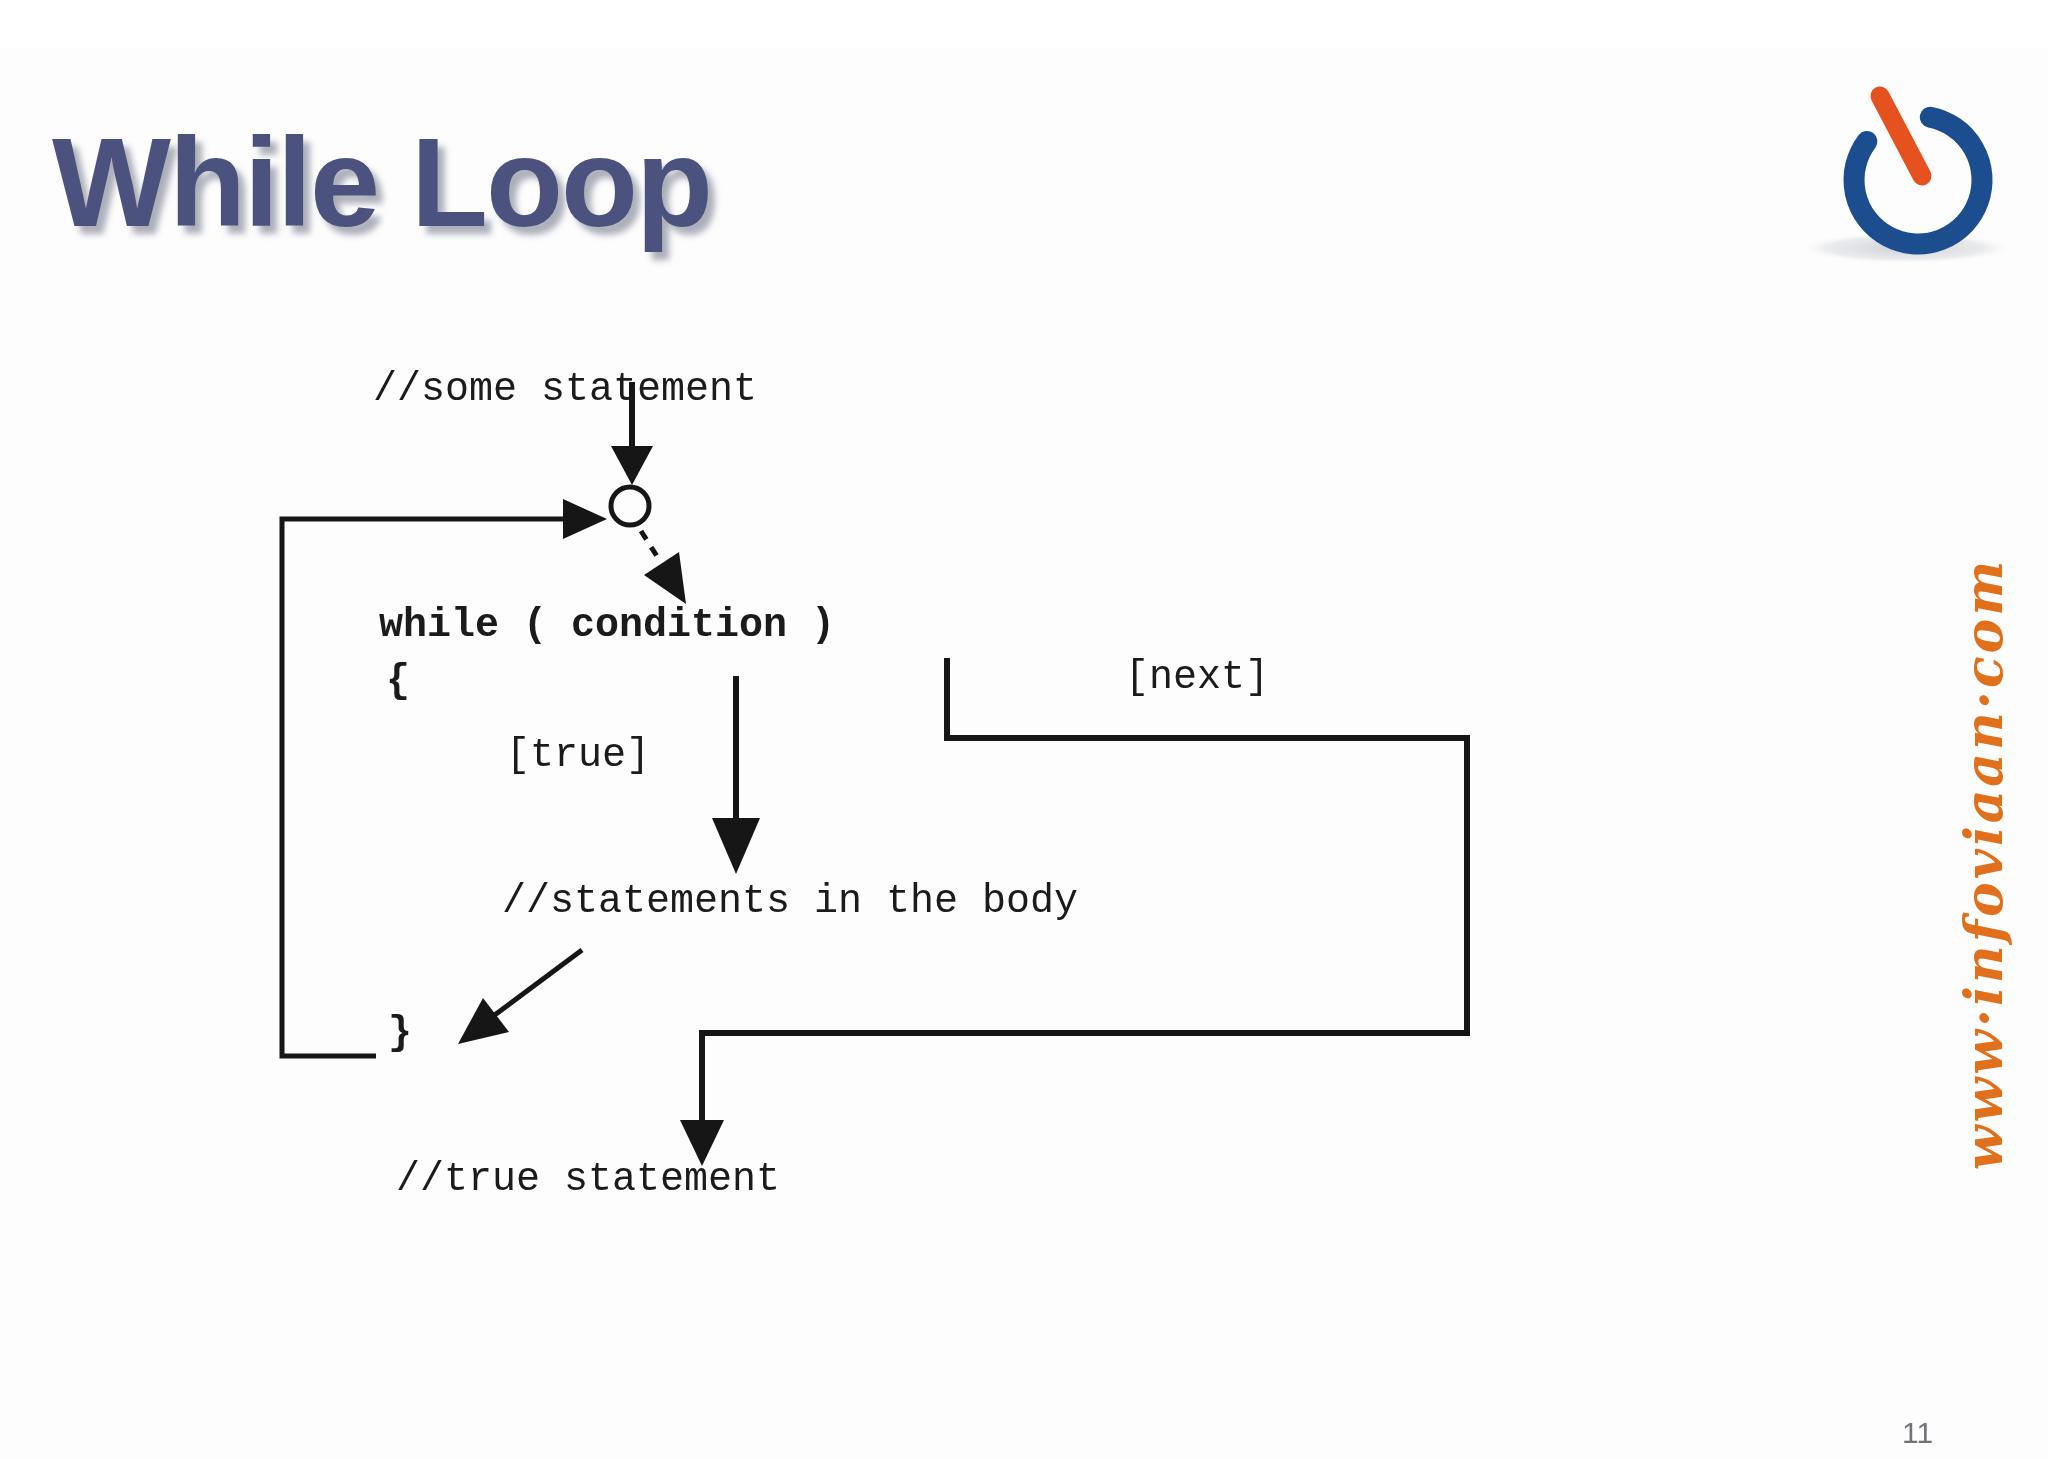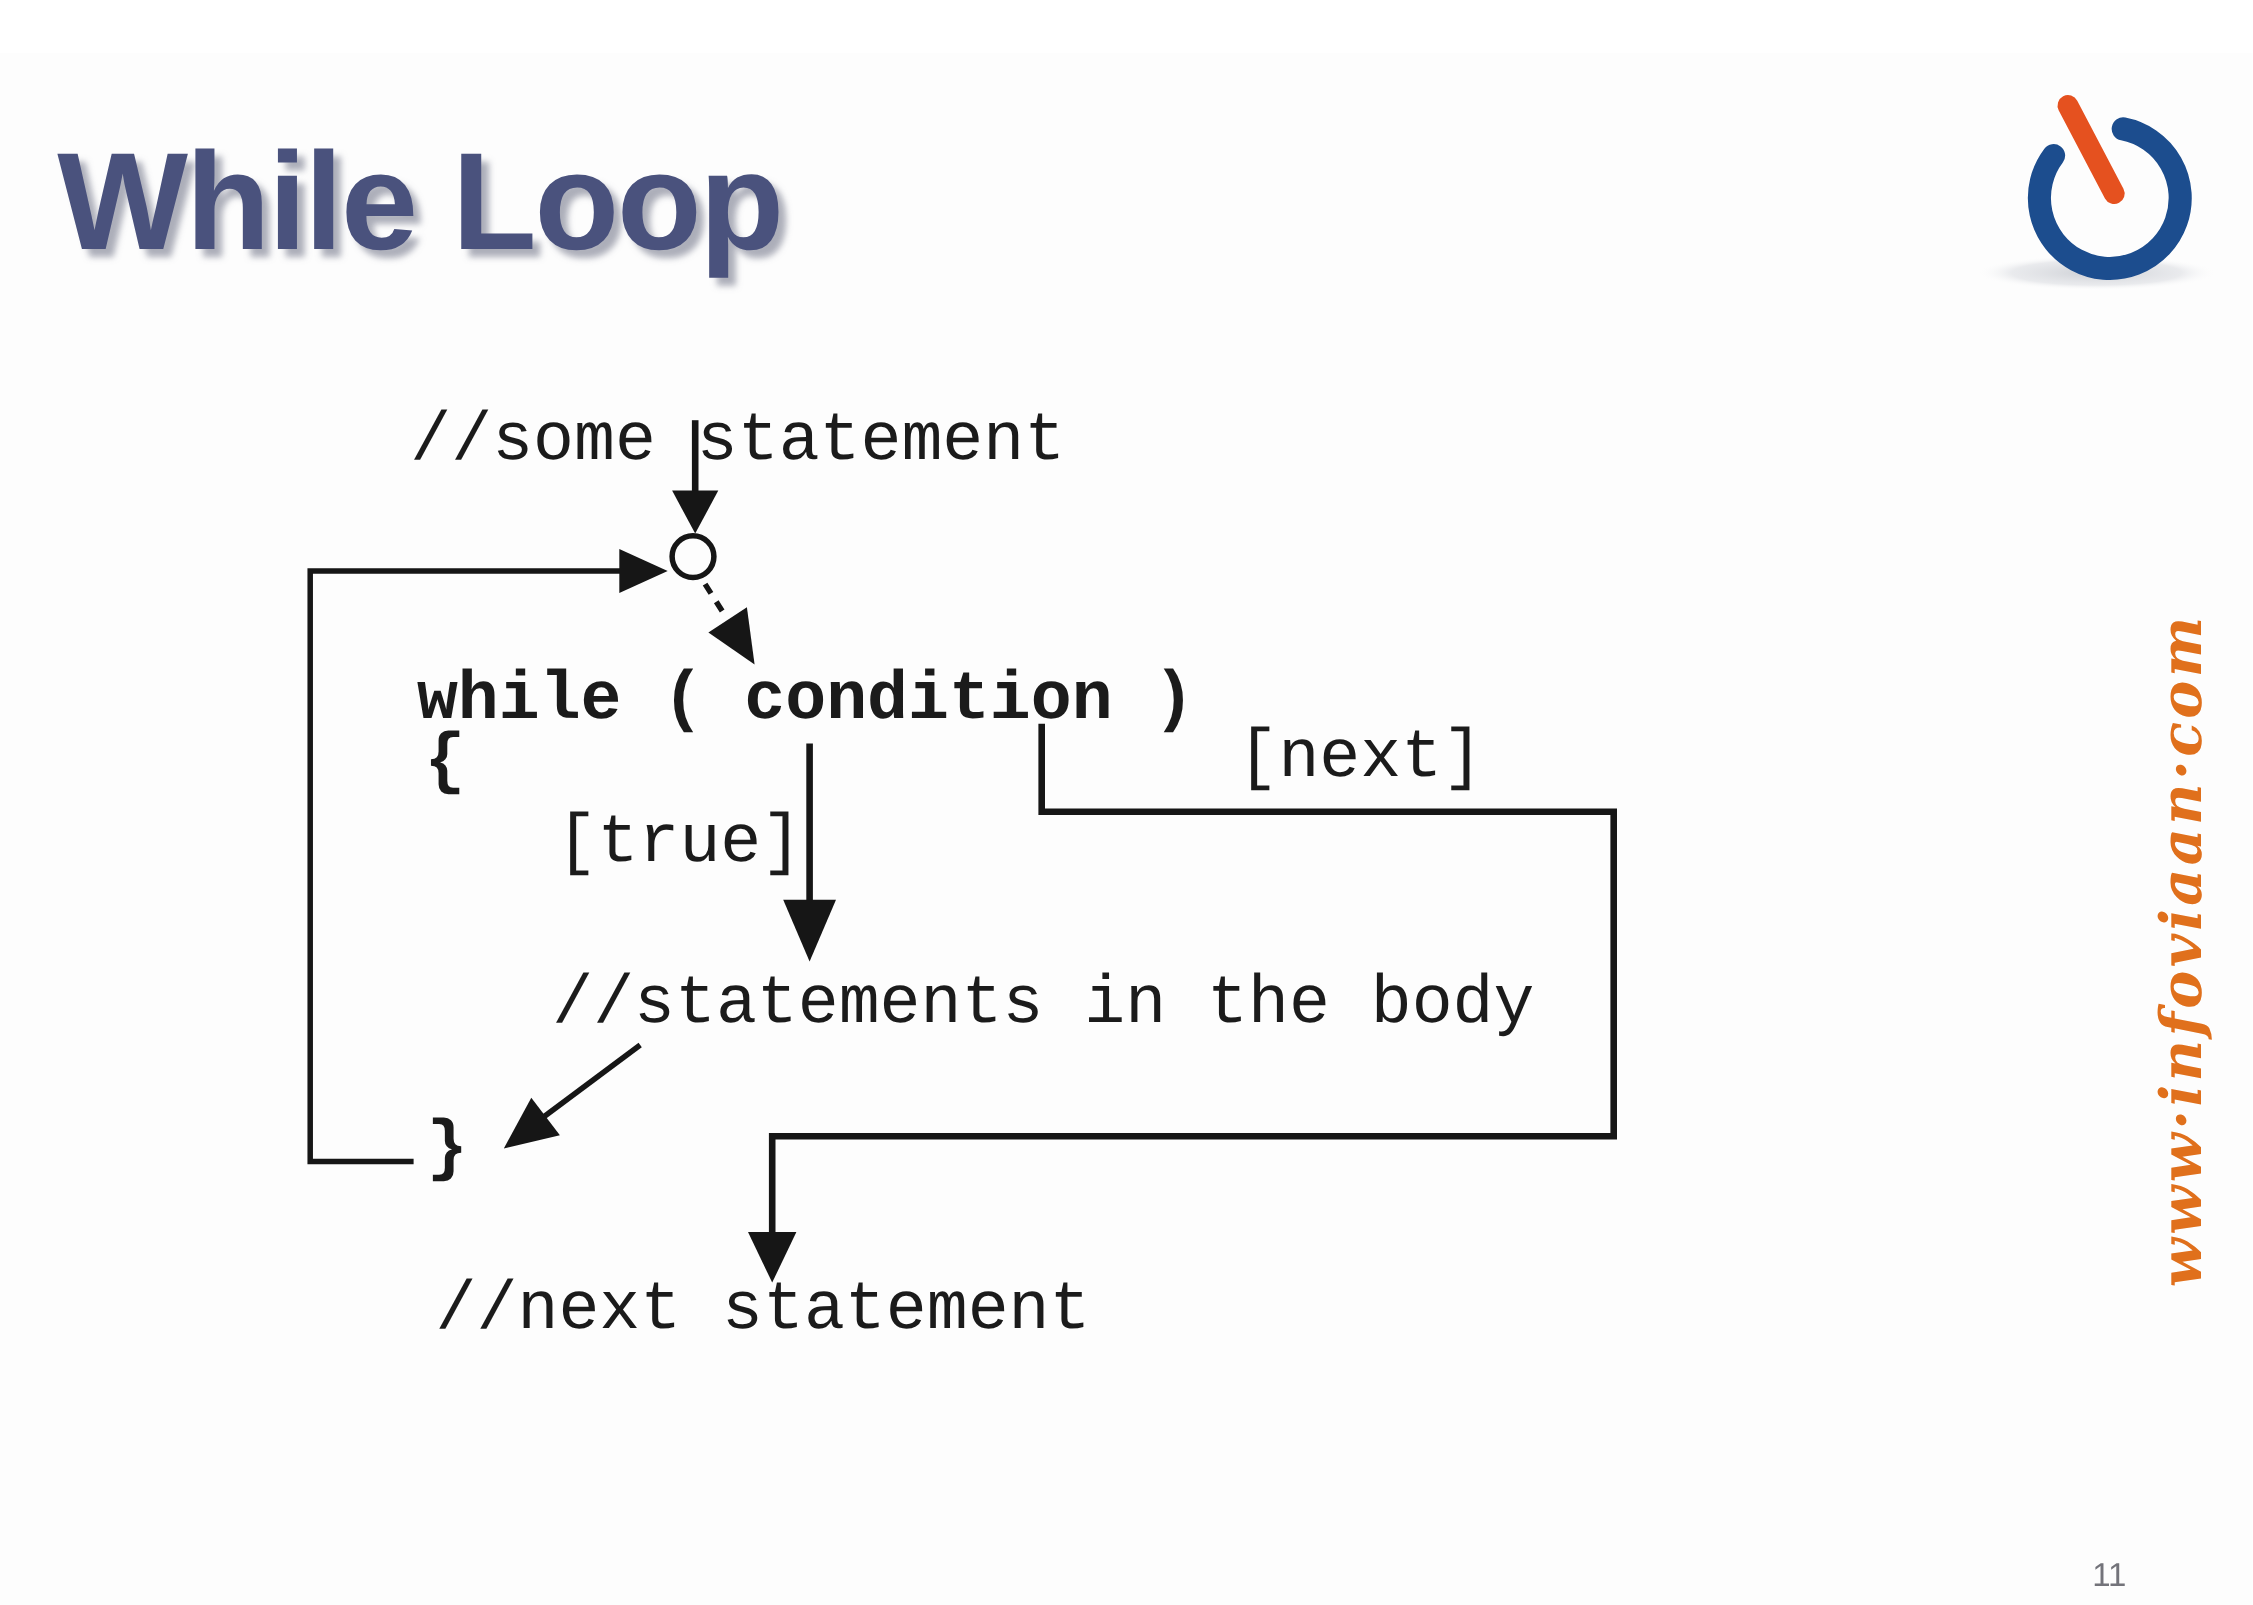--- a/index.html
+++ b/index.html
@@ -43,21 +43,21 @@
     left: 0;
     top: 0;
     width: 2048px;
     height: 1459px;
   }
 
   
   .mono {
     position: absolute;
     font-family: "Liberation Mono", "DejaVu Sans Mono", monospace;
-    font-size: 62px;
+    font-size: 40px;
     line-height: 1.08;
     color: #1b1b1b;
     white-space: pre;
   }
   .bold { font-weight: bold; }
 
   .lbl-some   { left: 373px;  top: 320px; }
   .lbl-while  { left: 379px;  top: 556px; }
   .lbl-obrace { left: 386px;  top: 612px; }
   .lbl-true   { left: 506px;  top: 686px; }
@@ -156,21 +156,21 @@
     </g>
   </svg>
 
   <div class="mono lbl-some">//some statement</div>
   <div class="mono bold lbl-while">while ( condition )</div>
   <div class="mono bold lbl-obrace">{</div>
   <div class="mono lbl-true">[true]</div>
   <div class="mono lbl-false">[next]</div>
   <div class="mono lbl-body">//statements in the body</div>
   <div class="mono bold lbl-cbrace">}</div>
-  <div class="mono lbl-next">//next statement</div>
+  <div class="mono lbl-next">//true statement</div>
 
   <div class="watermark">
     <span>www·infoviaan·com</span>
   </div>
 
   <div class="pagenum">11</div>
 
 </div>
 
 </body></html>

